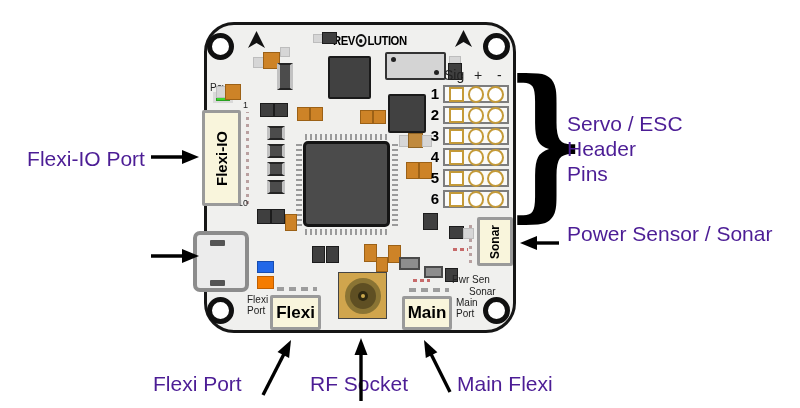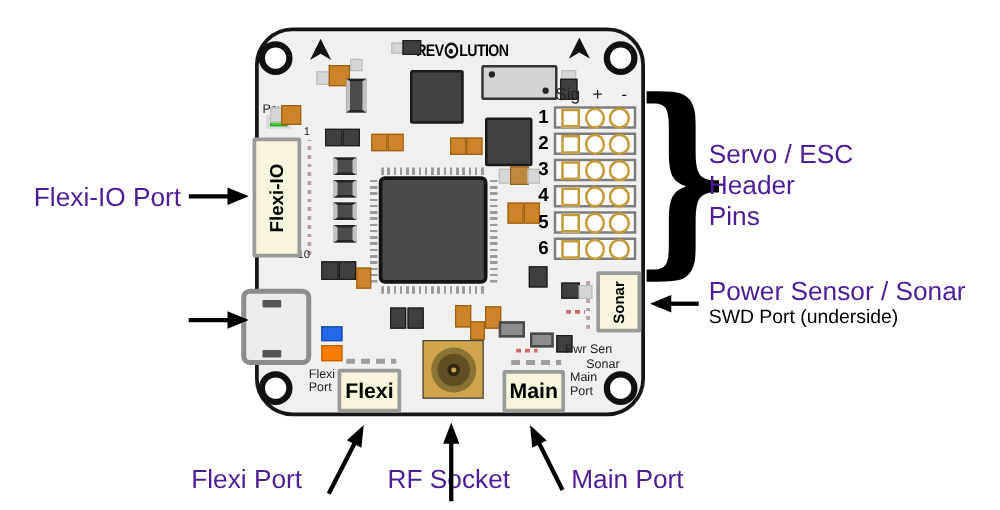--- a/index.html
+++ b/index.html
@@ -253,25 +253,24 @@
   <div class="silk" style="left:456px;top:308px;">Port</div>
 
   <div class="lbl" style="left:24px;top:146px;width:124px;text-align:center;">Flexi-IO Port</div>
 
   <div class="brace">}</div>
   <div class="lbl" style="left:567px;top:111px;">Servo / ESC</div>
   <div class="lbl" style="left:567px;top:136px;">Header</div>
   <div class="lbl" style="left:567px;top:161px;">Pins</div>
 
   <div class="lbl" style="left:567px;top:221px;">Power Sensor / Sonar</div>
-  <div class="lbl-sm" style="left:567px;top:245px;">SWD Port (underside)</div>
 
   <div class="lbl" style="left:310px;top:371px;">RF Socket</div>
   <div class="lbl" style="left:153px;top:371px;">Flexi Port</div>
-  <div class="lbl" style="left:457px;top:371px;">Main Port</div>
+  <div class="lbl" style="left:457px;top:371px;">Main Flexi</div>
 
   <svg class="overlay" width="800" height="408" viewBox="0 0 800 408">
     <g>
       <line x1="151" y1="157" x2="186" y2="157" stroke="#000" stroke-width="3.4"></line>
       <polygon points="199,157 182,150 182,164" fill="#000"></polygon>
     </g>
     <g>
       <line x1="151" y1="256" x2="186" y2="256" stroke="#000" stroke-width="3.4"></line>
       <polygon points="199,256 182,249 182,263" fill="#000"></polygon>
     </g>

